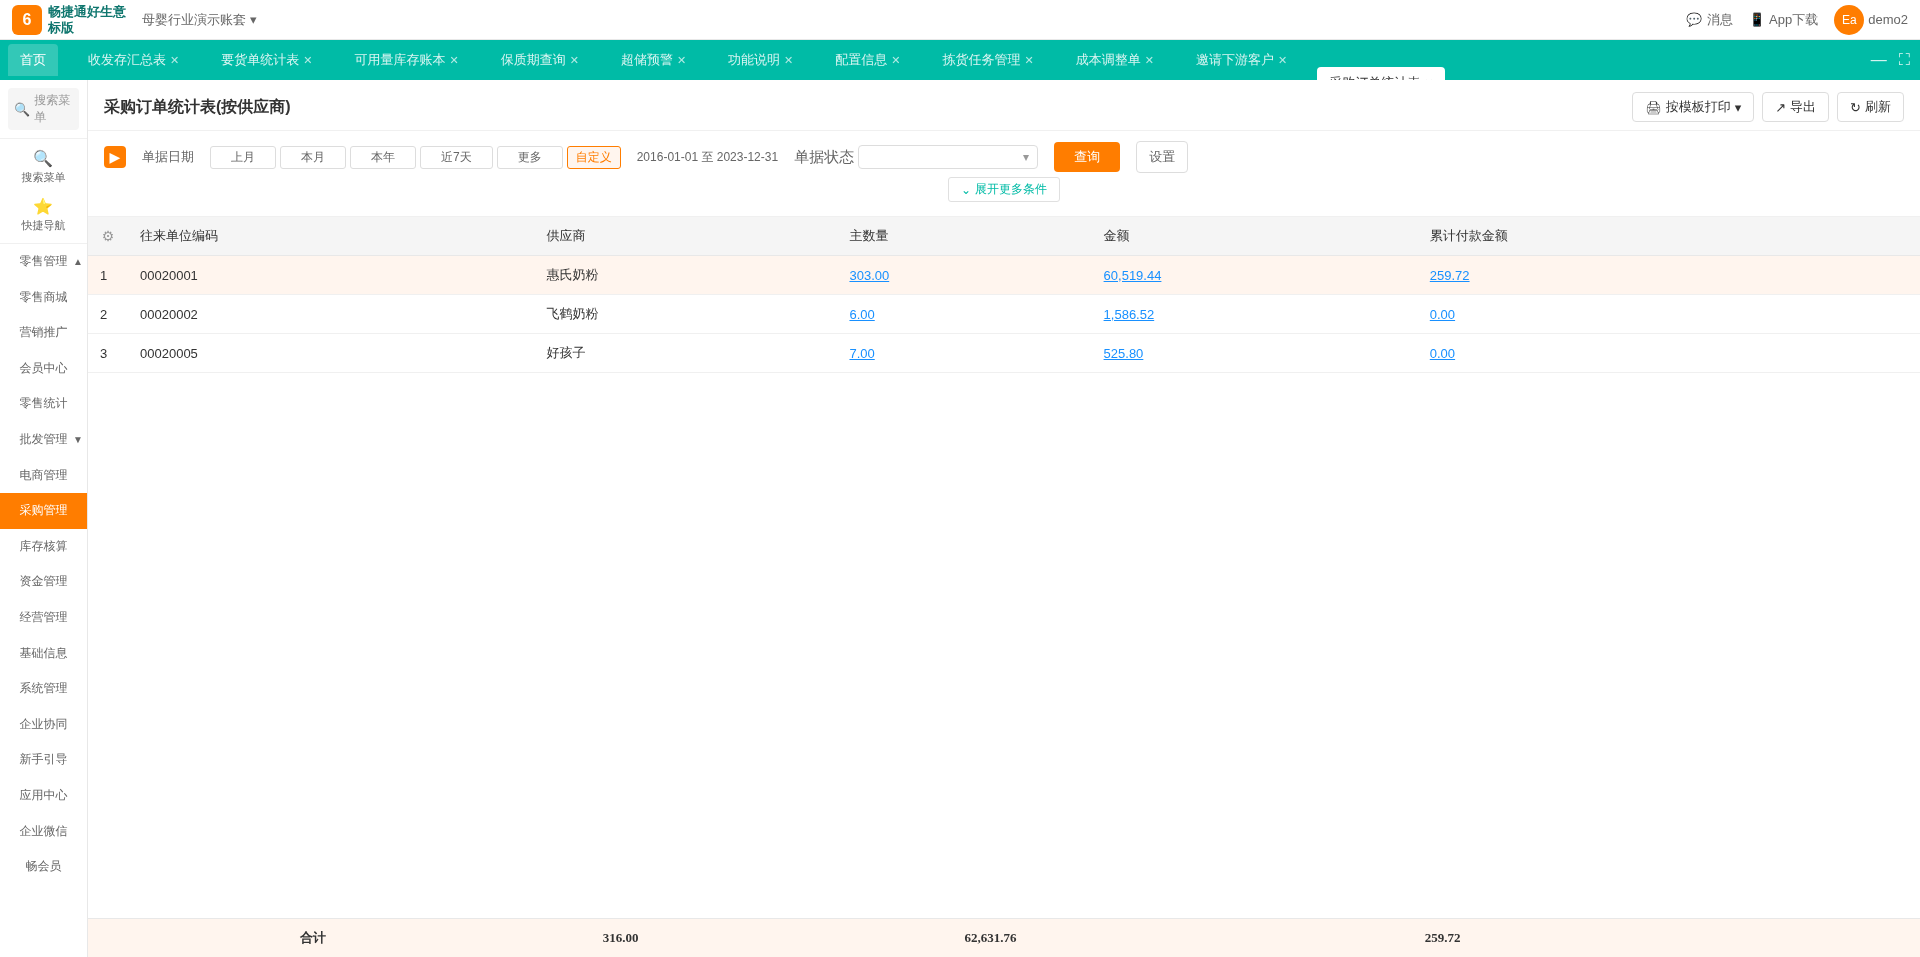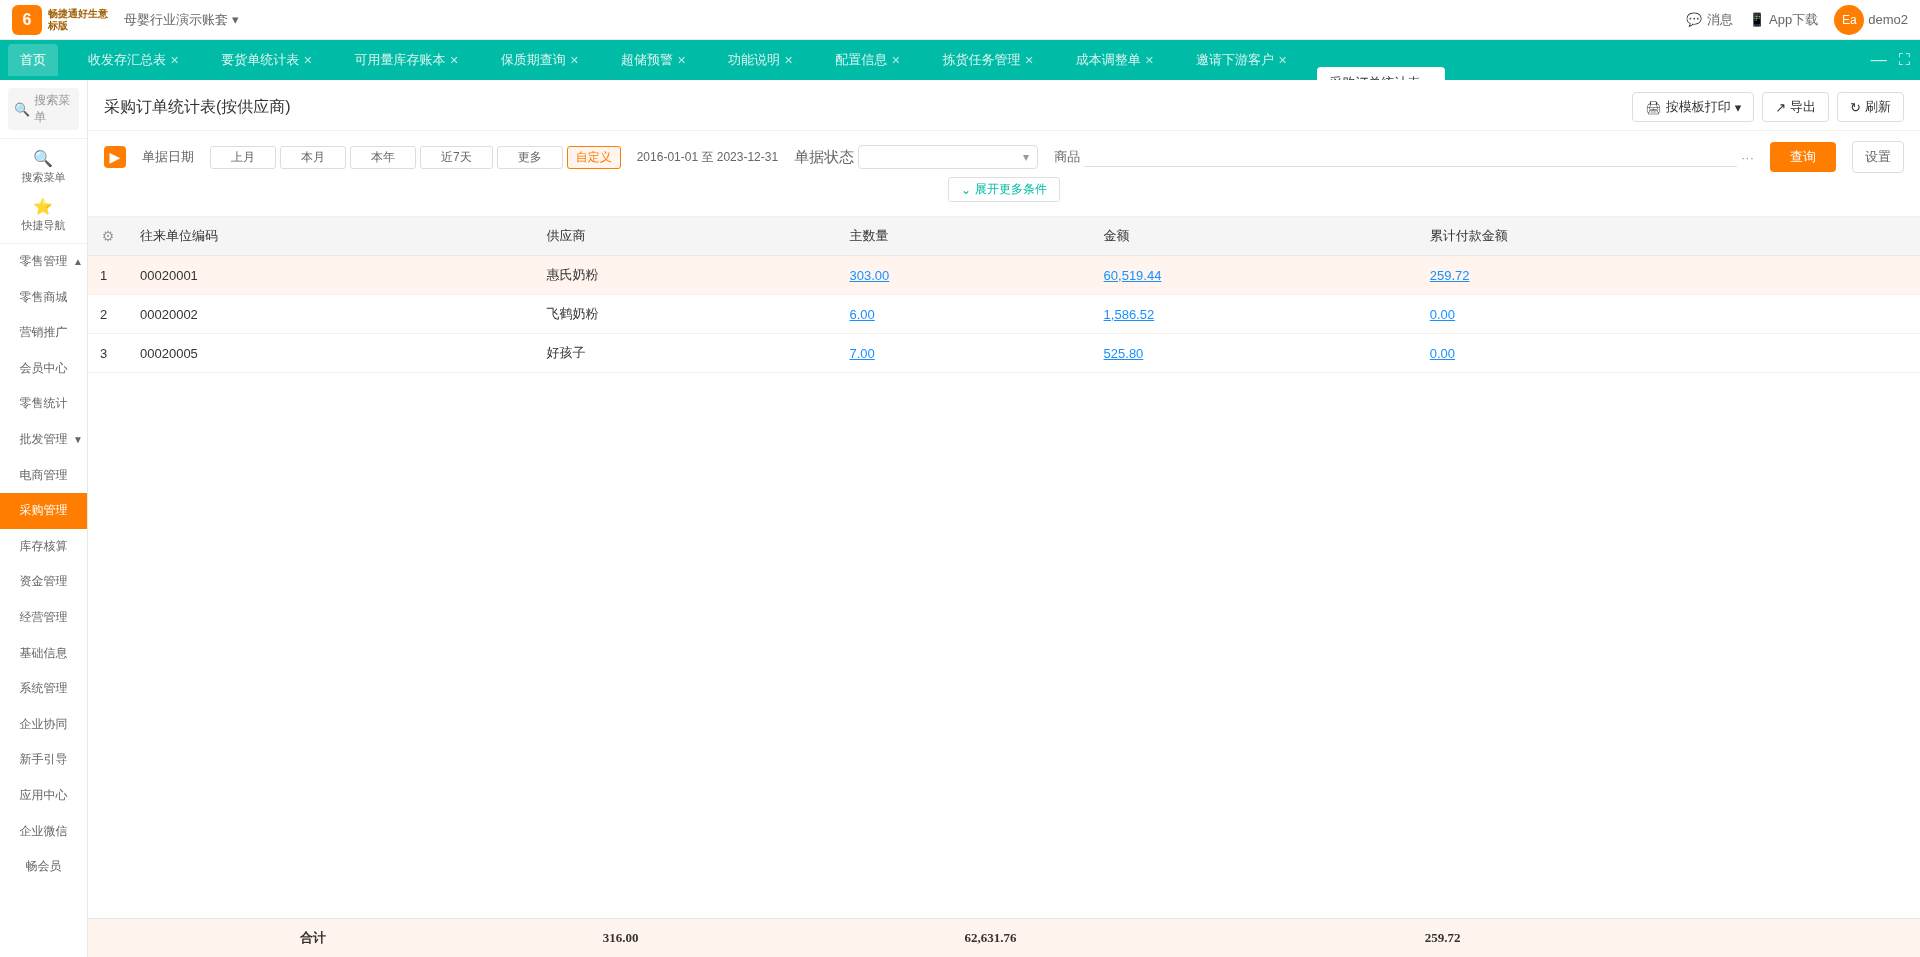--- a/index.html
+++ b/index.html
@@ -3,21 +3,21 @@
   <meta charset="utf-8">
   <style>
     * { box-sizing: border-box; margin: 0; padding: 0; }
     body { font-family: 'Microsoft YaHei', Arial, sans-serif; font-size: 13px; background: #f5f5f5; display: flex; flex-direction: column; height: 957px; overflow: hidden; }
 
     
     .top-bar { height: 40px; background: #fff; display: flex; align-items: center; justify-content: space-between; padding: 0 12px; border-bottom: 1px solid #e8e8e8; flex-shrink: 0; }
     .top-bar-left { display: flex; align-items: center; gap: 8px; }
     .logo-area { display: flex; align-items: center; gap: 6px; }
     .logo-icon { width: 30px; height: 30px; background: #ff7d00; border-radius: 6px; display: flex; align-items: center; justify-content: center; color: white; font-size: 16px; font-weight: bold; }
-    .logo-text { color: #a16207; font-size: 10px; font-weight: bold; line-height: 1.2; }
+    .logo-text { color: #0f766e; font-size: 13px; font-weight: bold; line-height: 1.2; }
     .workspace-selector { display: flex; align-items: center; gap: 4px; color: #666; font-size: 13px; cursor: pointer; padding: 0 8px; }
     .top-bar-right { display: flex; align-items: center; gap: 16px; }
     .top-bar-btn { display: flex; align-items: center; gap: 4px; color: #666; font-size: 13px; cursor: pointer; }
     .user-avatar { width: 30px; height: 30px; border-radius: 50%; background: #ff7d00; display: flex; align-items: center; justify-content: center; color: white; font-size: 12px; }
 
     
     .nav-tabs { height: 40px; background: #00bba6; display: flex; align-items: center; padding: 0 8px; gap: 18px; flex-shrink: 0; overflow-x: auto; }
     .nav-tab { display: flex; align-items: center; gap: 4px; padding: 0 12px; height: 32px; border-radius: 4px 4px 0 0; cursor: pointer; color: rgba(255,255,255,0.85); font-size: 13px; white-space: nowrap; flex-shrink: 0; }
     .nav-tab.active { background: #fff; color: #333; margin-top: 46px; }
     .nav-tab.home { background: rgba(255,255,255,0.2); color: white; }
@@ -41,21 +41,21 @@
     .sidebar-menu-item { display: flex; align-items: center; justify-content: center; padding: 10px 4px; cursor: pointer; color: #666; font-size: 12px; position: relative; text-align: center; line-height: 1.3; }
     .sidebar-menu-item.active { background: #ff7d00; color: white; }
     .sidebar-menu-item.has-sub { }
     .sidebar-menu-item .arrow { font-size: 10px; position: absolute; right: 4px; }
 
     
     .content-area { flex: 1; display: flex; flex-direction: column; overflow: hidden; background: #fff; }
 
     
     .page-header { padding: 12px 16px 8px; display: flex; align-items: center; justify-content: space-between; border-bottom: 1px solid #f0f0f0; flex-shrink: 0; }
-    .page-title { font-size: 16px; font-weight: normal; color: #333; }
+    .page-title { font-size: 16px; font-weight: bold; color: #333; }
     .page-actions { display: flex; align-items: center; gap: 8px; }
     .action-btn { display: flex; align-items: center; gap: 4px; padding: 5px 12px; border: 1px solid #ddd; border-radius: 4px; cursor: pointer; font-size: 13px; color: #333; background: #fff; }
 
     
     .filter-area { padding: 10px 16px; background: #fff; border-bottom: 1px solid #f0f0f0; flex-shrink: 0; }
     .filter-row { display: flex; align-items: center; gap: 16px; }
     .filter-toggle { width: 22px; height: 22px; background: #ff7d00; border-radius: 4px; display: flex; align-items: center; justify-content: center; cursor: pointer; color: white; font-size: 14px; flex-shrink: 0; }
     .filter-label { color: #666; font-size: 13px; white-space: nowrap; }
     .filter-date-btns { display: flex; align-items: center; gap: 4px; }
     .date-btn { padding: 2px 20px; border: 1px solid #ddd; border-radius: 3px; cursor: pointer; font-size: 12px; color: #666; background: #fff; }
@@ -304,25 +304,20 @@
         <span class="filter-date-range">2016-01-01 至 2023-12-31</span>
 
         <div class="filter-select">
           <span class="filter-select-label">单据状态</span>
           <div class="select-box">
             <span class="select-box-text"></span>
             <span class="select-arrow">▾</span>
           </div>
         </div>
 
-        <div class="filter-product">
-          <span class="filter-product-label">商品</span>
-          <input class="filter-product-input" type="text" style="">
-          <span class="filter-product-dots">···</span>
-        </div>
 
         <button class="btn-query">查询</button>
         <button class="btn-settings">设置</button>
       </div>
 
       <div class="filter-expand">
         <button class="expand-btn">
           <span>⌄</span>
           <span>展开更多条件</span>
         </button>

